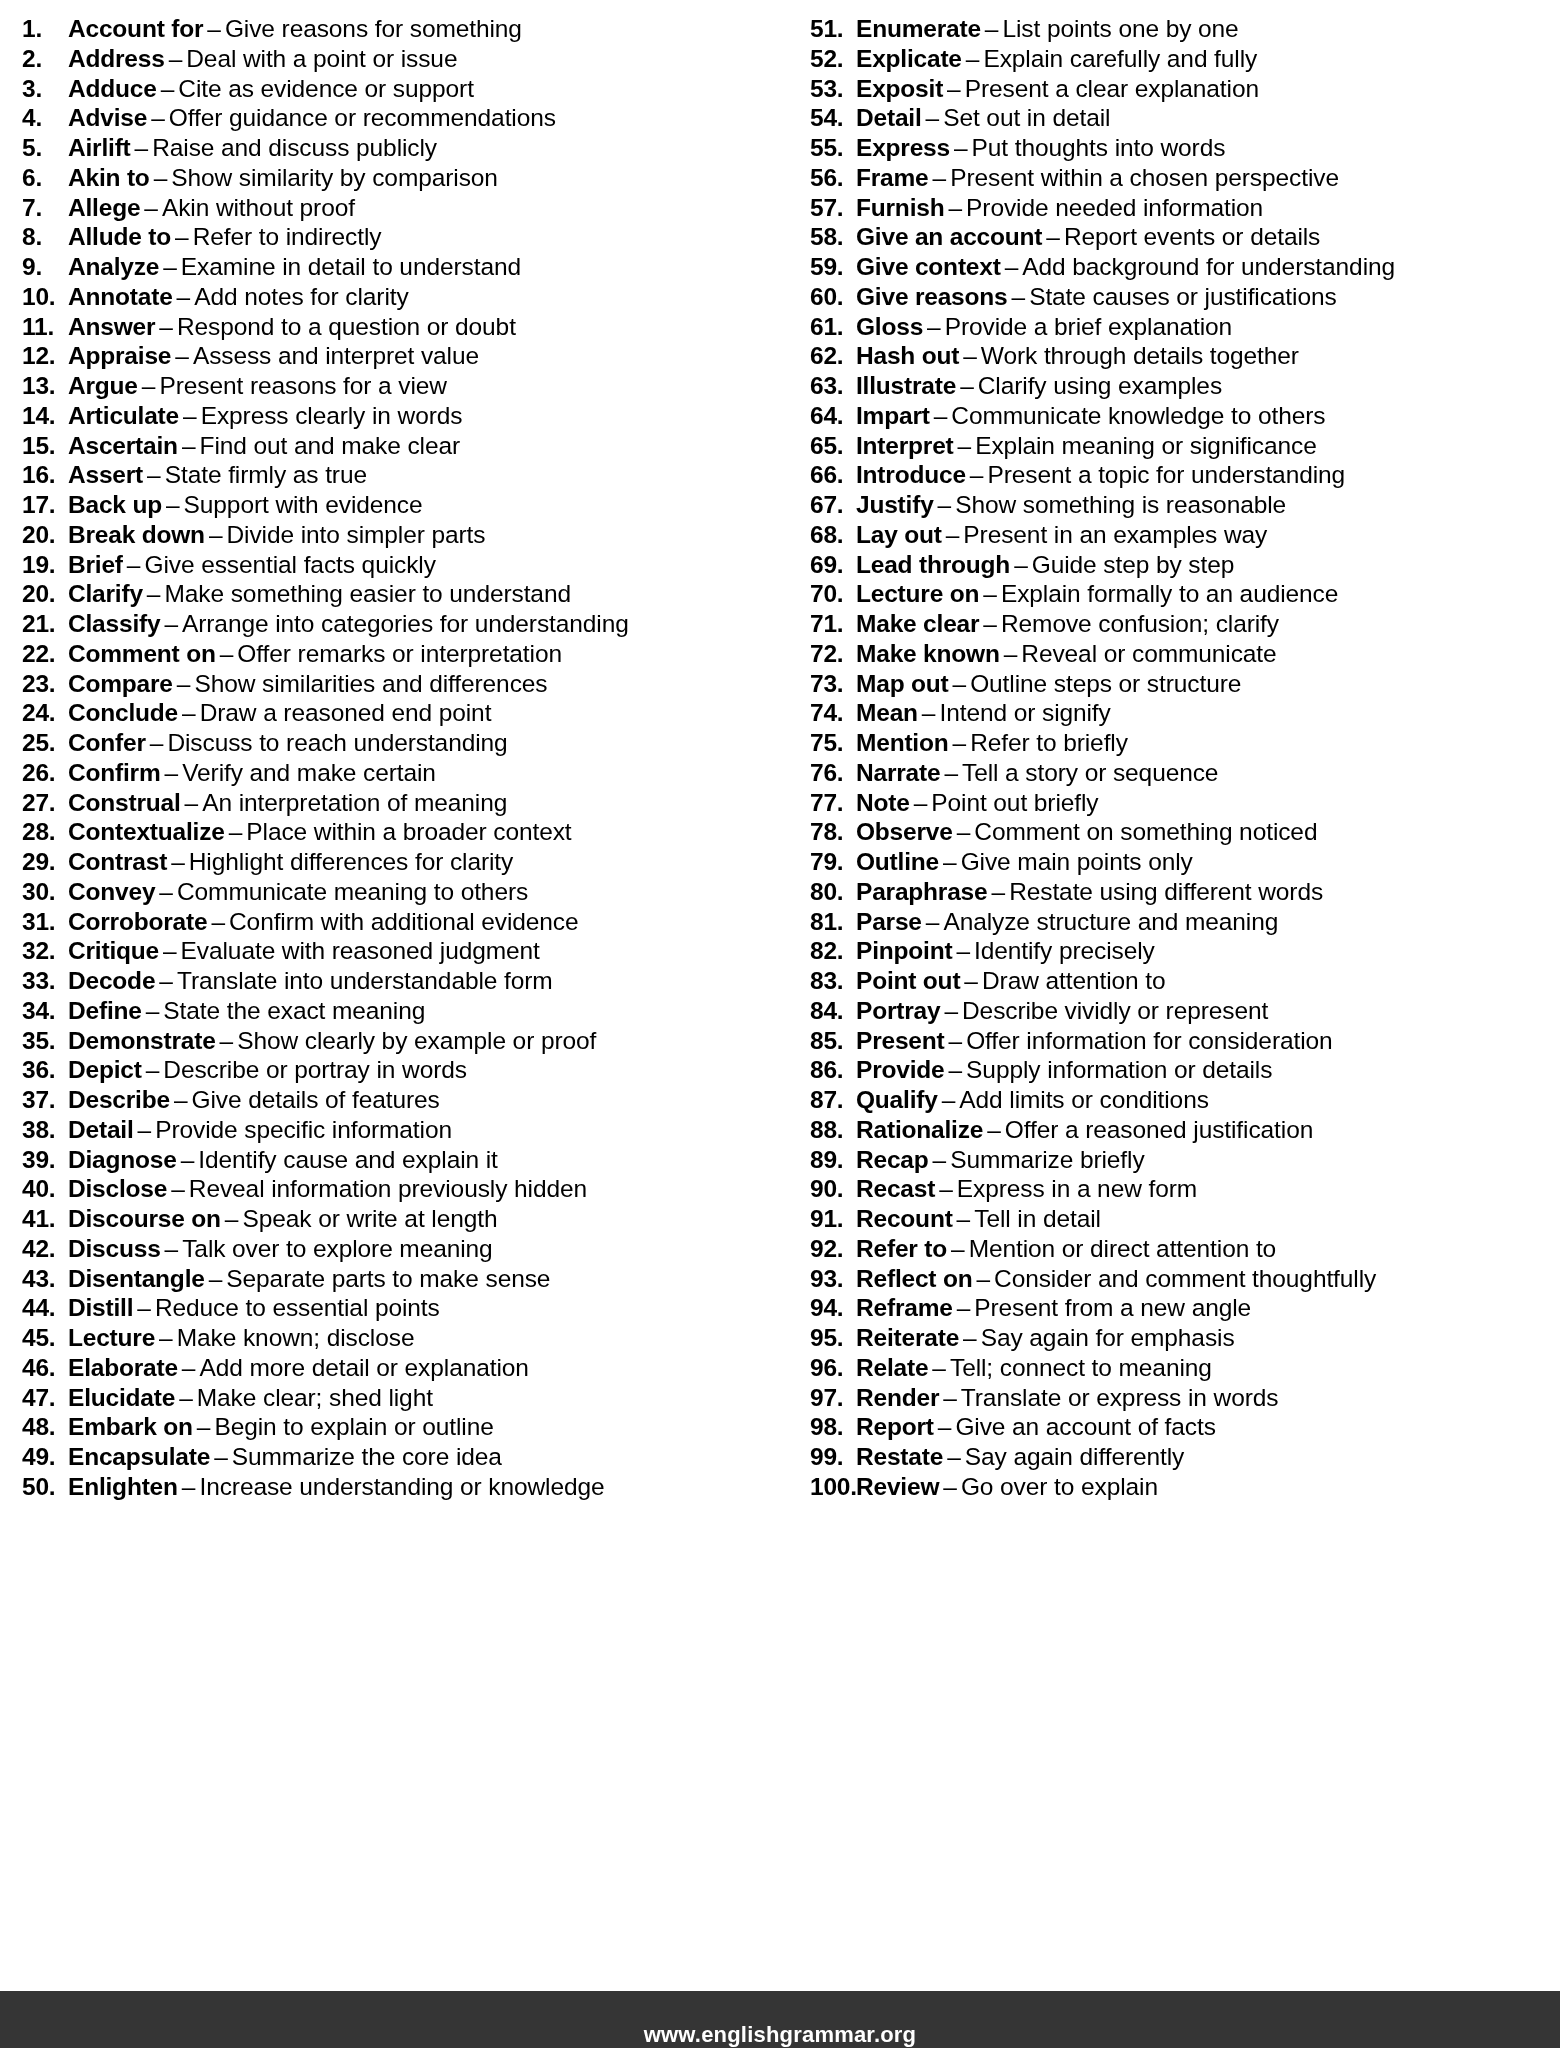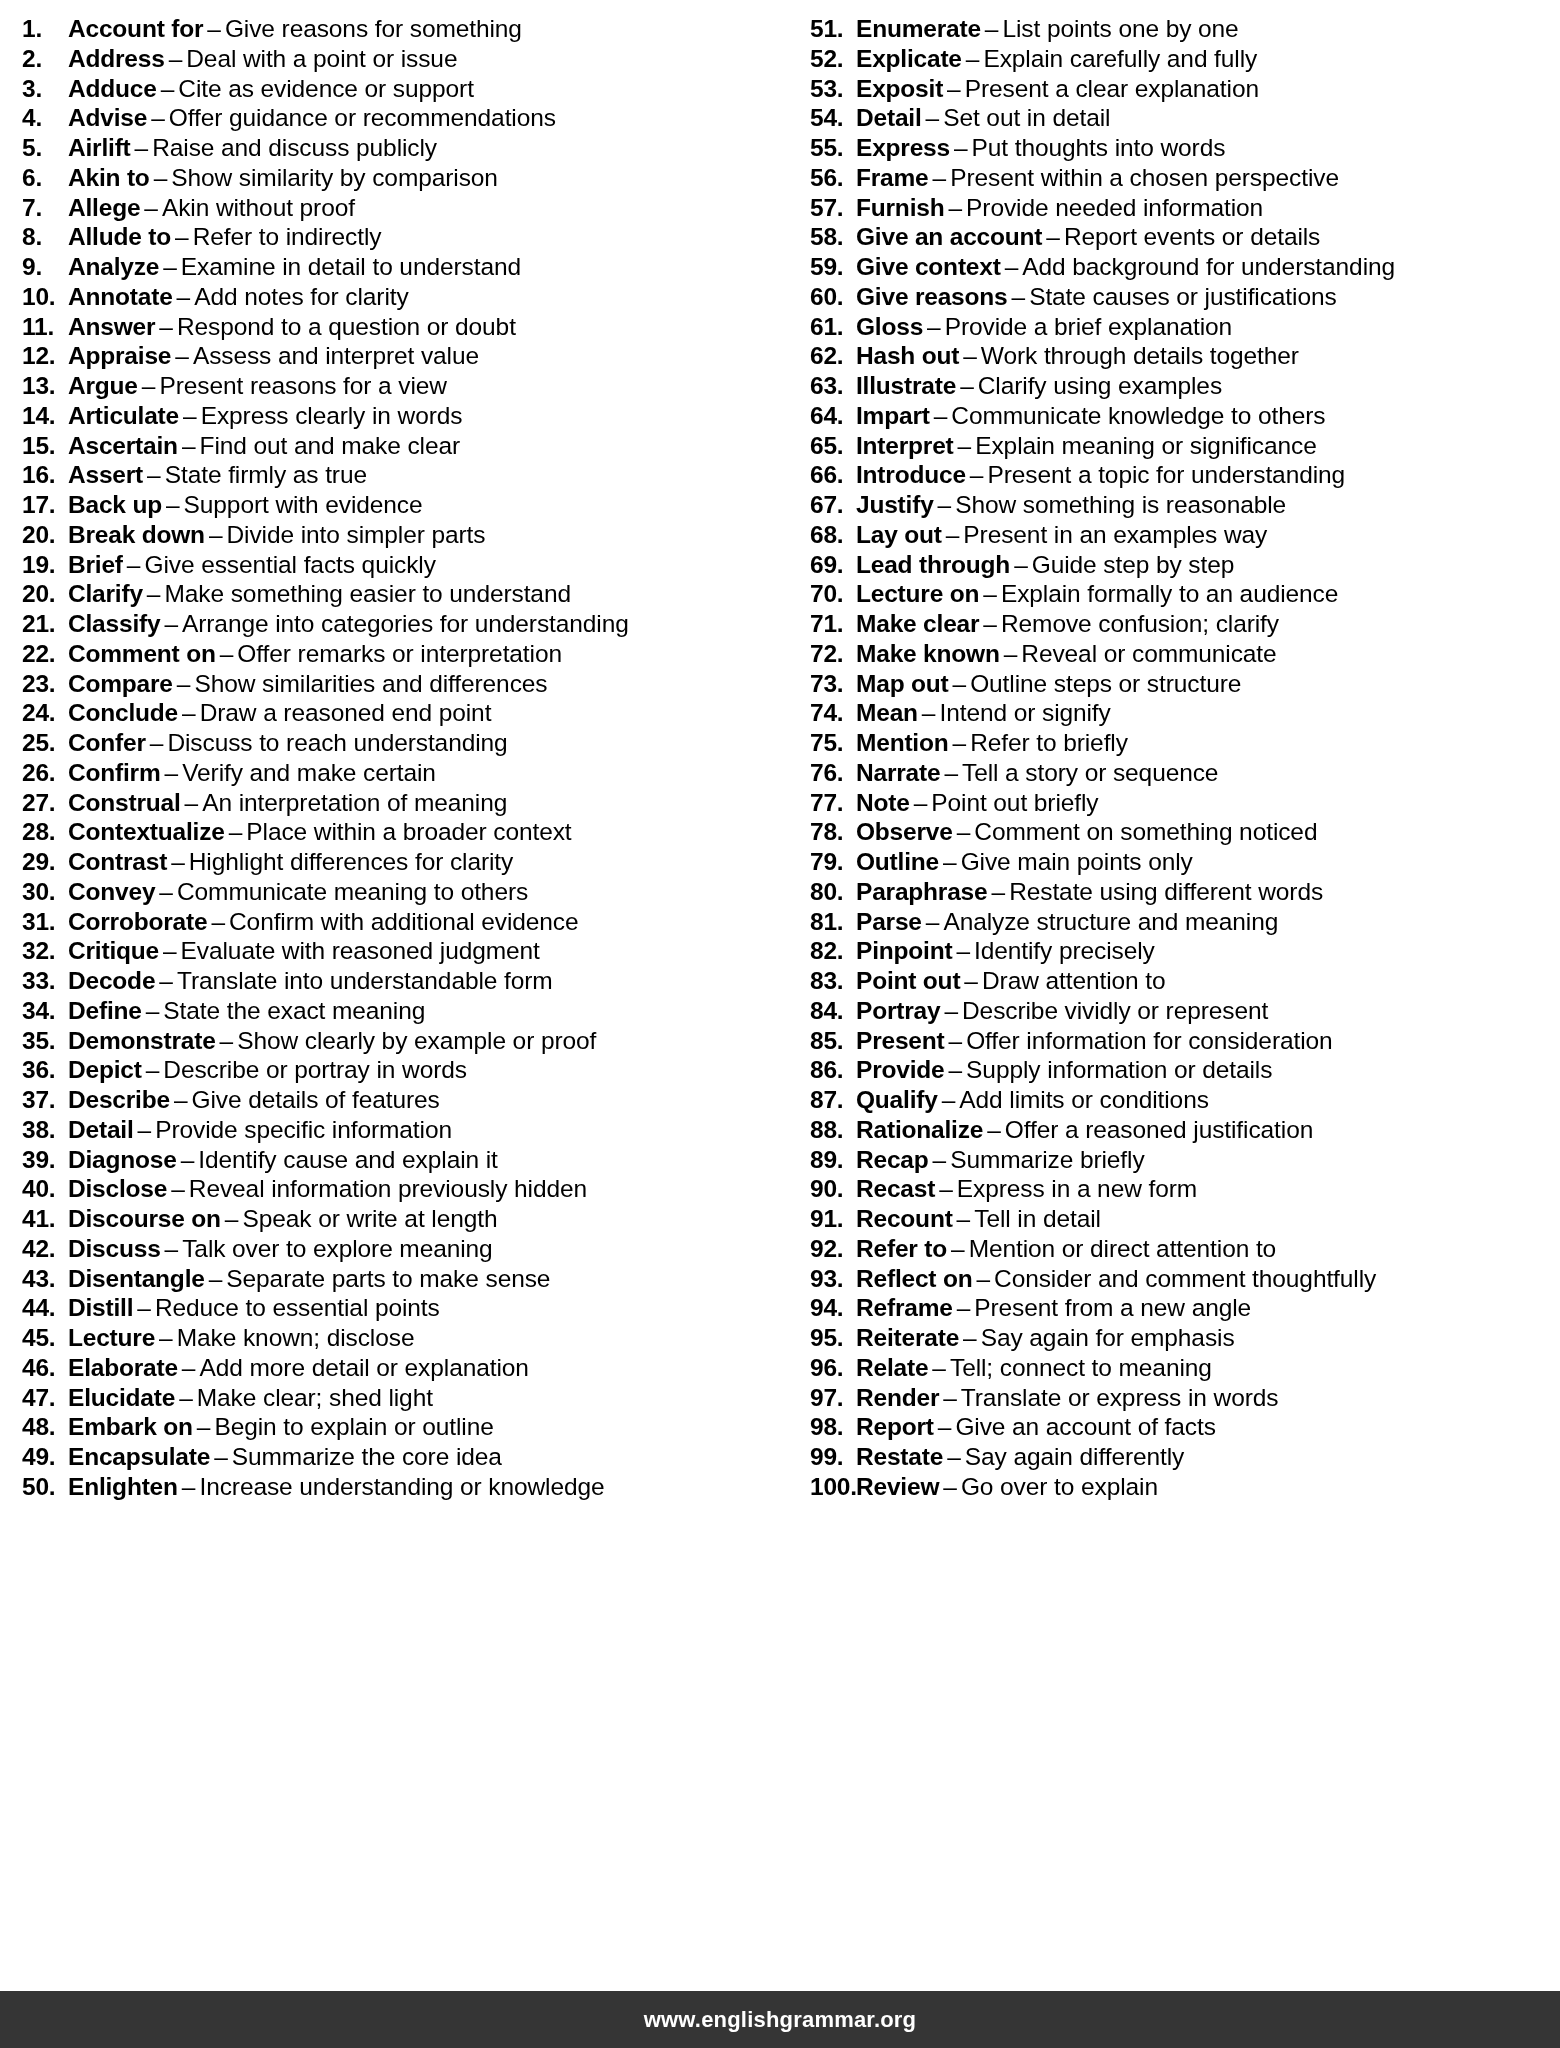--- a/index.html
+++ b/index.html
@@ -81,21 +81,21 @@
 
   
   .footer-bar {
     position: absolute;
     left: 0;
     top: 1991px;
     width: 1560px;
     height: 57px;
     background: #353535;
     display: flex;
-    align-items: center;
+    align-items: flex-end;
     justify-content: center;
   }
   .footer-text {
     color: #ffffff;
     font-weight: bold;
     font-size: 22px;
     font-stretch: condensed;
     letter-spacing: 0.2px;
     font-family: "Liberation Sans", "DejaVu Sans", sans-serif;
   }

